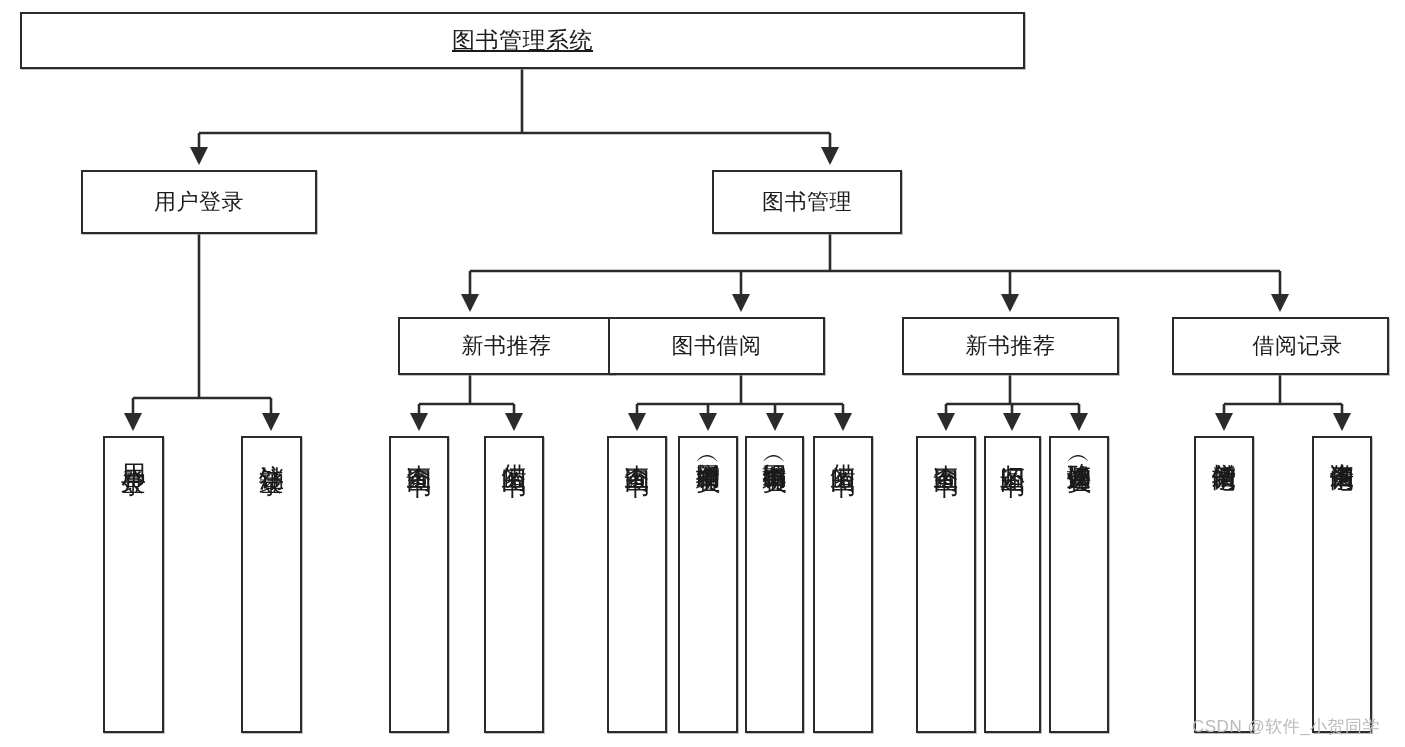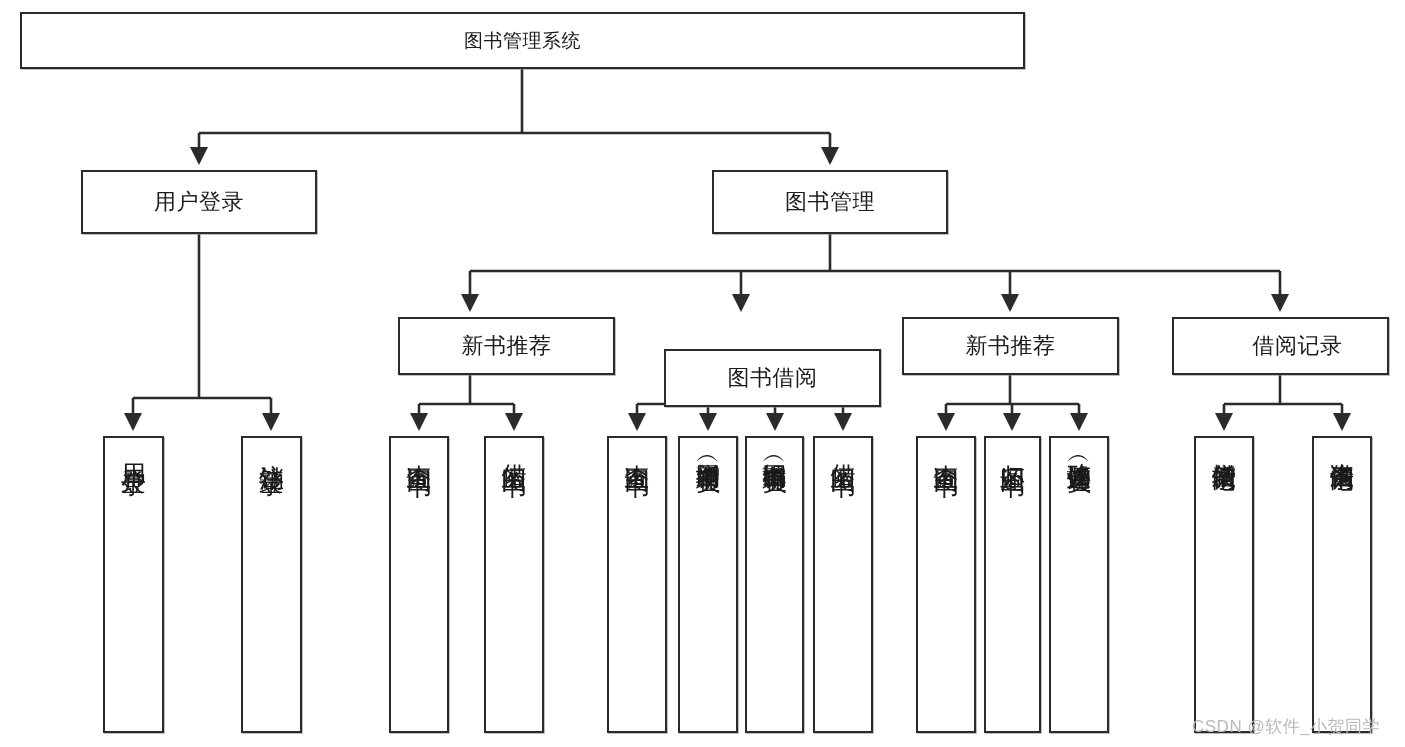--- a/index.html
+++ b/index.html
@@ -41,21 +41,22 @@
     line-height: 1.05;
     text-align: center;
     white-space: nowrap;
   }
   
   .node.horiz .node-label {
     font-size: 22px;
     letter-spacing: 0.5px;
   }
   .node.root .node-label {
-    font-size: 19px;
+    font-size: 23px;
+    text-decoration: underline;
   }
   
   .node.vert {
     align-items: flex-start;
     padding-top: 6px;
   }
   .node.vert .node-label {
     writing-mode: vertical-rl;
     text-orientation: upright;
     font-size: 25px;
@@ -130,27 +131,27 @@
     </g>
   </svg>
 
   <div id="node-layer">
       <div class="node horiz root" style="left: 20px; top: 12px; width: 1005px; height: 57px;">
         <span class="node-label">图书管理系统</span>
       </div>
       <div class="node horiz" style="left: 81px; top: 170px; width: 236px; height: 64px;">
         <span class="node-label">用户登录</span>
       </div>
-      <div class="node horiz" style="left: 712px; top: 170px; width: 236px; height: 64px;">
+      <div class="node horiz" style="left: 712px; top: 170px; width: 190px; height: 64px;">
         <span class="node-label">图书管理</span>
       </div>
       <div class="node horiz" style="left: 362px; top: 317px; width: 217px; height: 58px; margin-left: 36px;">
         <span class="node-label">新书推荐</span>
       </div>
-      <div class="node horiz" style="left: 664px; top: 317px; width: 217px; height: 58px; margin-top: 32px;">
+      <div class="node horiz" style="left: 608px; top: 317px; width: 217px; height: 58px;">
         <span class="node-label">图书借阅</span>
       </div>
       <div class="node horiz" style="left: 902px; top: 317px; width: 217px; height: 58px;">
         <span class="node-label">新书推荐</span>
       </div>
       <div class="node horiz" style="left: 1172px; top: 317px; width: 217px; height: 58px; padding-left: 34px;">
         <span class="node-label">借阅记录</span>
       </div>
       <div class="node vert" style="left: 103px; top: 436px; width: 61px; height: 297px;">
         <span class="node-label">用户登录</span>

